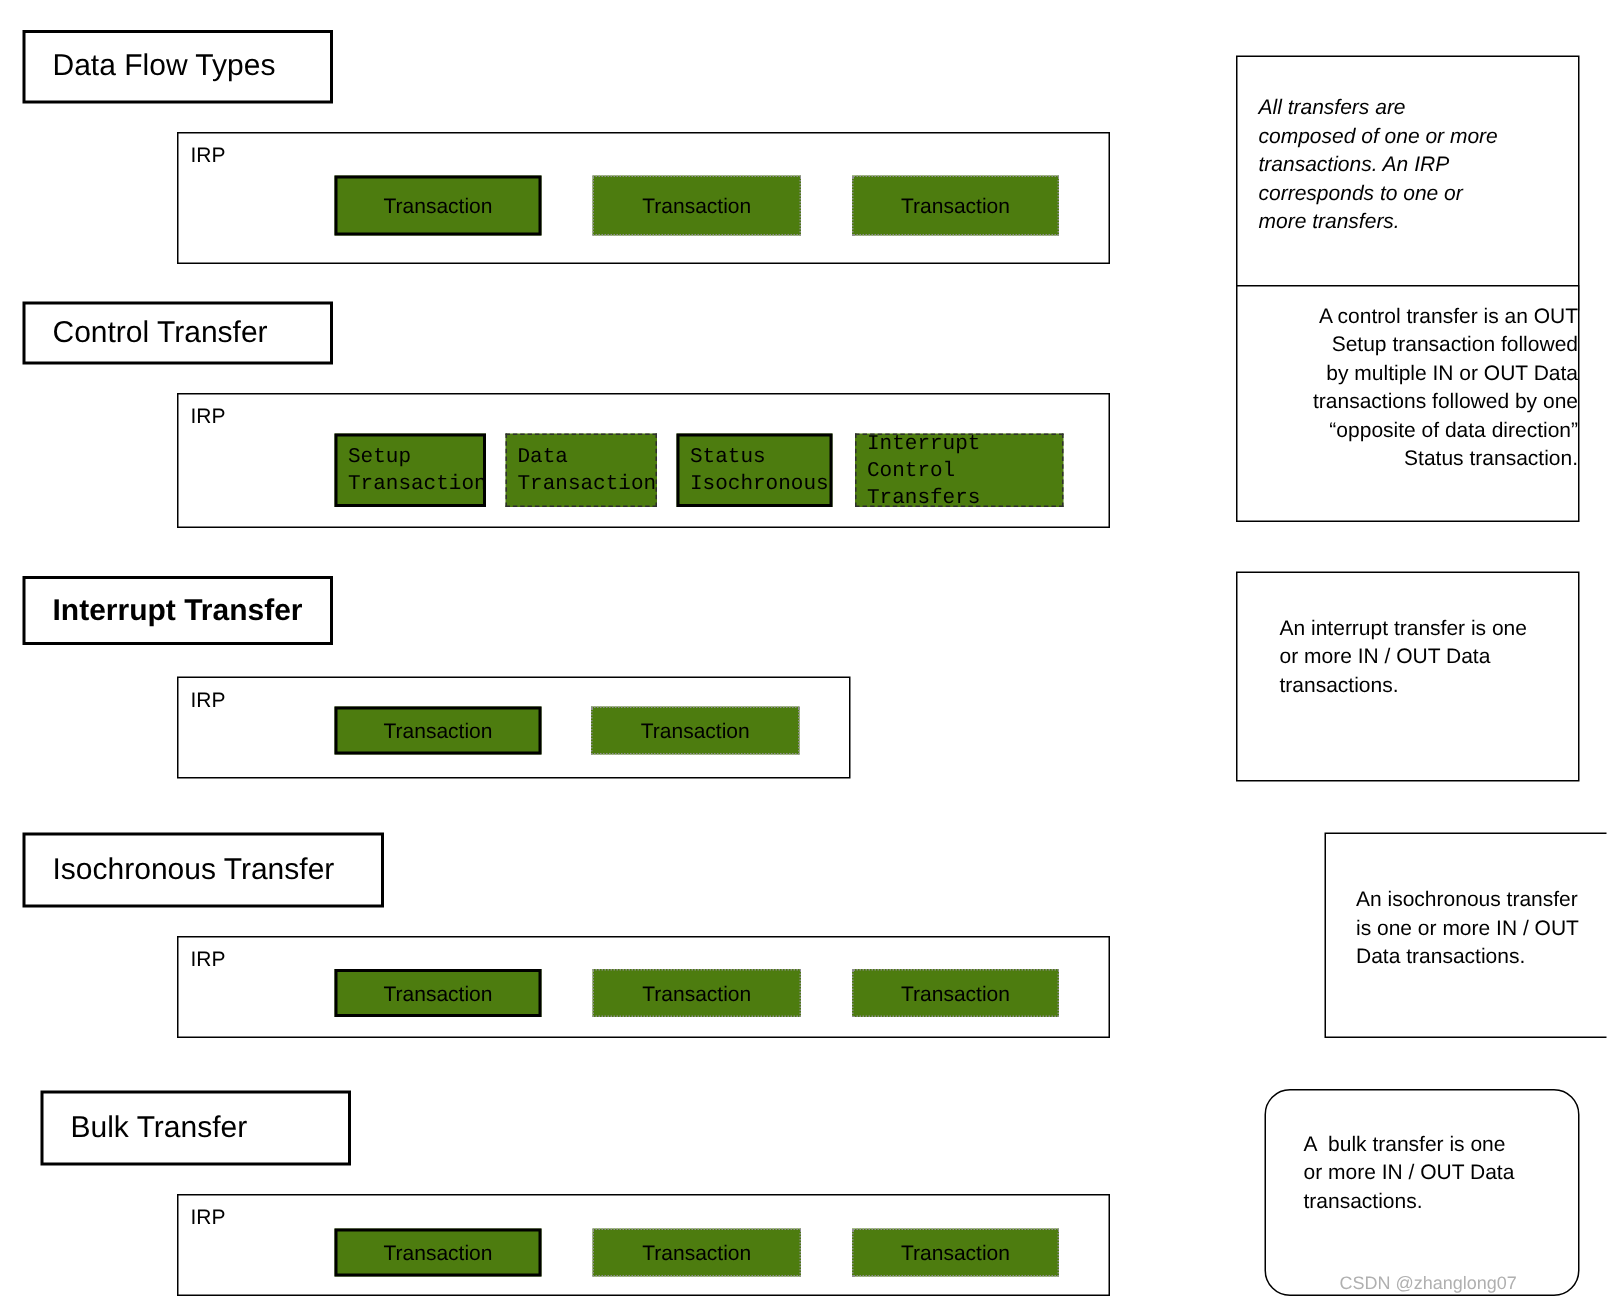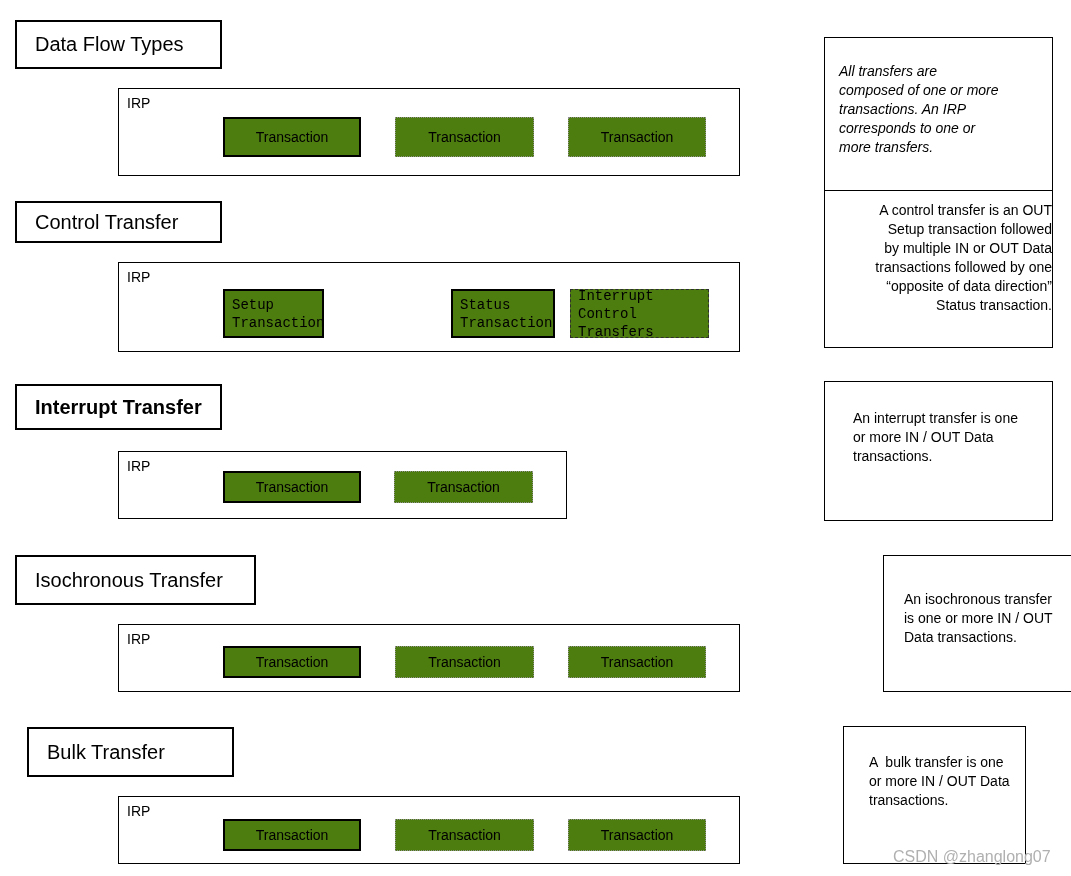--- a/index.html
+++ b/index.html
@@ -51,21 +51,21 @@
     border: 1.5px solid #000000;
     background: #ffffff;
     font-size: 14px;
     line-height: 19px;
     white-space: pre;
   }
   .watermark {
     position: absolute;
     left: 893px; top: 848px;
     width: 164px;
-    font-size: 16px;
+    font-size: 12px;
     color: #b0b0b0;
     white-space: nowrap;
   }
 </style>
 </head>
 <body>
 
 <div class="stage">
 
   <div class="title-box" style="left:15px; top:20px; width:207px; height:49px;">Data Flow Types</div>
@@ -78,21 +78,22 @@
   <div class="note-box" style="left:824px; top:37px; width:229px; height:170px; padding:24px 0 0 14px;font-style:italic;">All transfers are
 composed of one or more
 transactions. An IRP
 corresponds to one or
 more transfers.</div>
 
   <div class="title-box" style="left:15px; top:201px; width:207px; height:42px;">Control Transfer</div>
   <div class="irp-box" style="left:118px; top:262px; width:622px; height:90px;">
     <div class="irp-label">IRP</div>
     <div class="txn solid leftal" style="left:104px; top:26px; width:101px; height:49px;">Setup Transaction</div>
-    <div class="txn solid leftal" style="left:332px; top:26px; width:104px; height:49px;">Status Transaction</div>
+    <div class="txn dashed leftal" style="left:218px; top:26px; width:101px; height:49px;">Data Transaction</div>
+    <div class="txn solid leftal" style="left:332px; top:26px; width:104px; height:49px;">Status Isochronous</div>
     <div class="txn dashed leftal" style="left:451px; top:26px; width:139px; height:49px;">Interrupt Control Transfers</div>
   </div>
   <div class="note-box" style="left:824px; top:190px; width:229px; height:158px; padding:10px 0 0 14px;text-align:right;">A control transfer is an OUT
 Setup transaction followed
 by multiple IN or OUT Data
 transactions followed by one
 “opposite of data direction”
 Status transaction.</div>
 
   <div class="title-box" style="left:15px; top:384px; width:207px; height:46px;font-weight:bold;">Interrupt Transfer</div>
@@ -116,19 +117,19 @@
 is one or more IN / OUT
 Data transactions.</div>
 
   <div class="title-box" style="left:15px; top:727px; width:207px; height:50px;margin-left:12px;">Bulk Transfer</div>
   <div class="irp-box" style="left:118px; top:796px; width:622px; height:68px;">
     <div class="irp-label">IRP</div>
     <div class="txn solid center" style="left:104px; top:22px; width:138px; height:32px;">Transaction</div>
     <div class="txn dotted center" style="left:276px; top:22px; width:139px; height:32px;">Transaction</div>
     <div class="txn dotted center" style="left:449px; top:22px; width:138px; height:32px;">Transaction</div>
   </div>
-  <div class="note-box" style="left:843px; top:726px; width:183px; height:138px; padding:26px 0 0 25px;">A  bulk transfer is one
+  <div class="note-box" style="left:843px; top:726px; width:210px; height:138px; padding:26px 0 0 25px;border-radius:17px;">A  bulk transfer is one
 or more IN / OUT Data
 transactions.</div>
 
   <div class="watermark">CSDN @zhanglong07</div>
 
 </div>
 
 </body></html>

